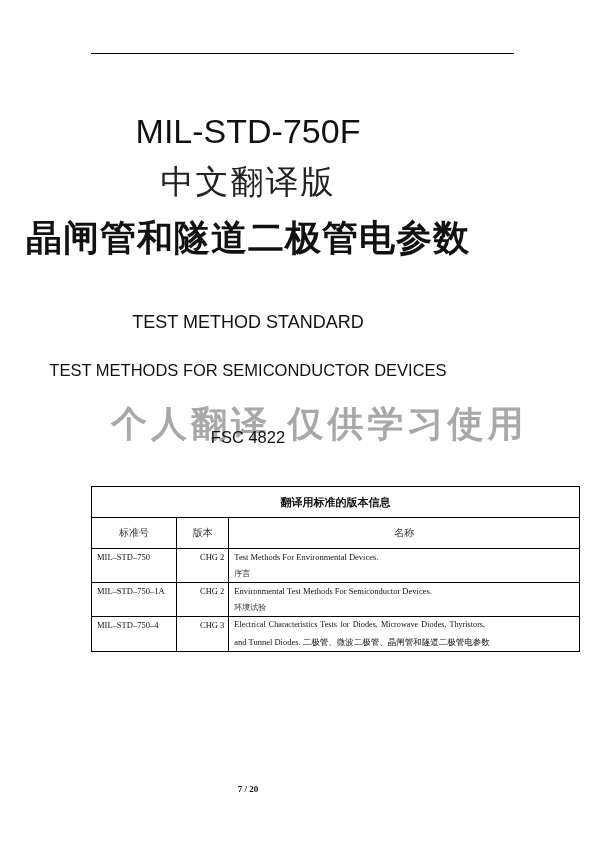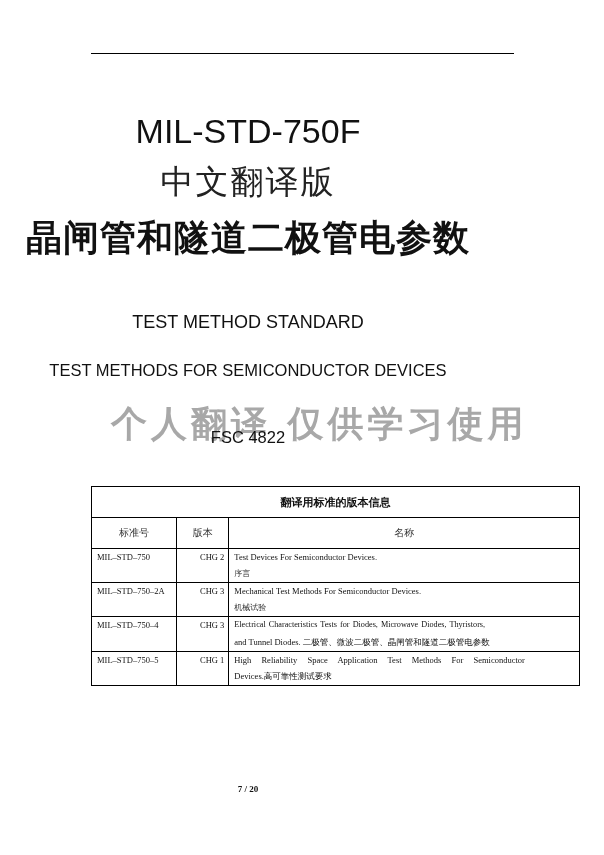--- a/index.html
+++ b/index.html
@@ -57,56 +57,44 @@
   </tr>
 
   <tr class="body-row">
     <td class="std">
           <span class="line">MIL–STD–750</span>
         </td>
     <td class="ver">
           <span class="line">CHG 2</span>
         </td>
     <td class="name">
-      <span class="line">Test Devices For Semiconductor Devices.</span>
+      <span class="line">Test Methods For Environmental Devices.</span>
       <span class="line cn">序言</span>
     </td>
   </tr>
   <tr class="body-row">
     <td class="std">
-          <span class="line">MIL–STD–750–2A</span>
+          <span class="line">MIL–STD–750–1A</span>
         </td>
     <td class="ver">
-          <span class="line">CHG 3</span>
+          <span class="line">CHG 2</span>
         </td>
     <td class="name">
-      <span class="line">Mechanical Test Methods For Semiconductor Devices.</span>
-      <span class="line cn">机械试验</span>
+      <span class="line">Environmental Test Methods For Semiconductor Devices.</span>
+      <span class="line cn">环境试验</span>
     </td>
   </tr>
   <tr class="body-row">
     <td class="std">
           <span class="line">MIL–STD–750–4</span>
         </td>
     <td class="ver">
           <span class="line">CHG 3</span>
         </td>
     <td class="name">
       <span class="line" style="font-size:8.2px; word-spacing:1px;">Electrical Characteristics Tests for Diodes, Microwave Diodes, Thyristors,</span>
       <span class="line">and Tunnel Diodes. 二极管、微波二极管、晶闸管和隧道二极管电参数</span>
     </td>
   </tr>
-  <tr class="body-row last">
-    <td class="std">
-          <span class="line">MIL–STD–750–5</span>
-        </td>
-    <td class="ver">
-          <span class="line">CHG 1</span>
-        </td>
-    <td class="name">
-      <span class="line" style="word-spacing:8px;">High Reliability Space Application Test Methods For Semiconductor</span>
-      <span class="line">Devices.高可靠性测试要求</span>
-    </td>
-  </tr>
 </tbody>
   </table>
 
 <div class="center pager">7 / 20</div>
 
 </body></html>

